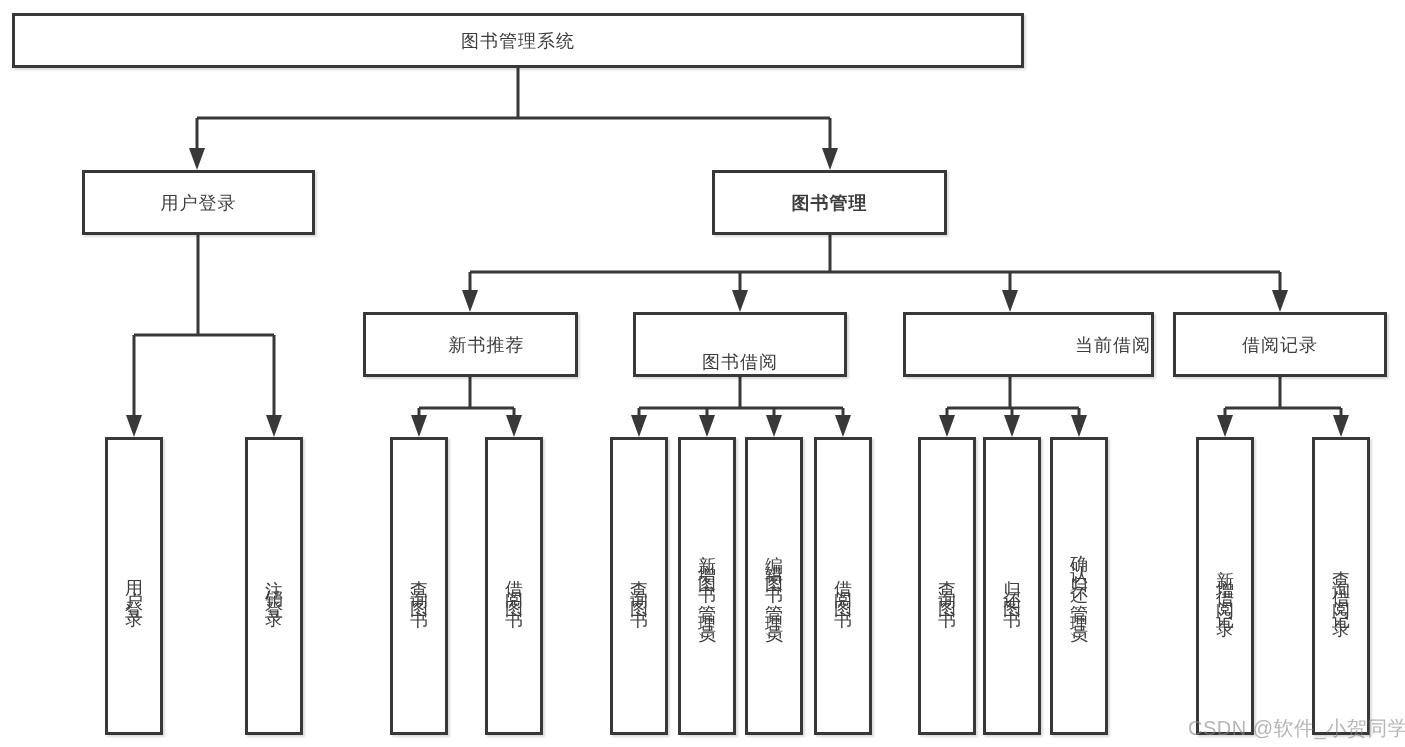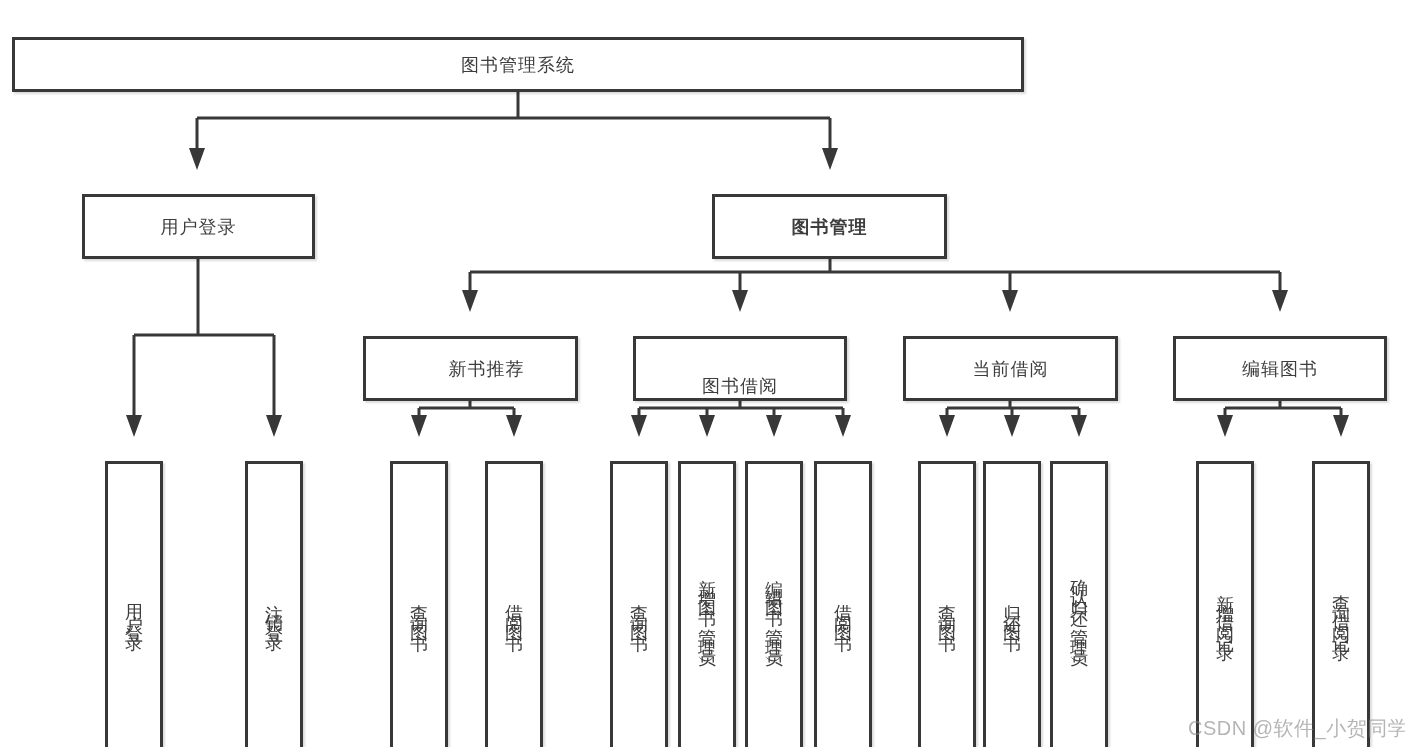--- a/index.html
+++ b/index.html
@@ -24,21 +24,20 @@
     position:absolute;
     box-sizing:border-box;
     border:3px solid var(--line);
     background:#ffffff;
     display:flex;
     align-items:center;
     justify-content:center;
     color:var(--text);
     font-size:18px;
     box-shadow:2px 2px 2px rgba(0,0,0,0.14);
-    margin-top:24px;
   }
   .hlabel{
     white-space:nowrap;
     letter-spacing:1px;
   }
   .leaf{
     top:437px;
     width:58px;
     height:298px;
   }
@@ -47,21 +46,21 @@
     text-orientation:mixed;
     letter-spacing:10px;
     line-height:1;
     white-space:nowrap;
   }
   .root-box{left:12px;top:13px;width:1012px;height:55px;}
   .b-user-login{left:82px;top:170px;width:233px;height:65px;}
   .b-book-mgmt{left:712px;top:170px;width:235px;height:65px;font-weight:bold;}
   .b-new-book{left:363px;top:312px;width:215px;height:65px;padding-left:32px;}
   .b-book-borrow{left:633px;top:312px;width:214px;height:65px;align-items:flex-end;}
-  .b-cur-borrow{left:903px;top:312px;width:215px;height:65px;}
+  .b-cur-borrow{left:903px;top:312px;width:251px;height:65px;justify-content:flex-end;}
   .b-records{left:1173px;top:312px;width:214px;height:65px;}
   .l-user-login{left:105px;}
   .l-logout{left:245px;}
   .l-nb-query{left:390px;}
   .l-nb-borrow{left:485px;}
   .l-bb-query{left:610px;}
   .l-bb-add{left:678px;}
   .l-bb-edit{left:745px;}
   .l-bb-borrow{left:814px;}
   .l-cb-query{left:918px;}
@@ -119,21 +118,21 @@
   <div class="box b-new-book">
     <span class="hlabel">新书推荐</span>
   </div>
   <div class="box b-book-borrow">
     <span class="hlabel">图书借阅</span>
   </div>
   <div class="box b-cur-borrow">
     <span class="hlabel">当前借阅</span>
   </div>
   <div class="box b-records">
-    <span class="hlabel">编辑图书</span>
+    <span class="hlabel">借阅记录</span>
   </div>
 
   <div class="box leaf l-user-login">
     <span class="vlabel">用户登录</span>
   </div>
   <div class="box leaf l-logout">
     <span class="vlabel">注销登录</span>
   </div>
 
   <div class="box leaf l-nb-query">

